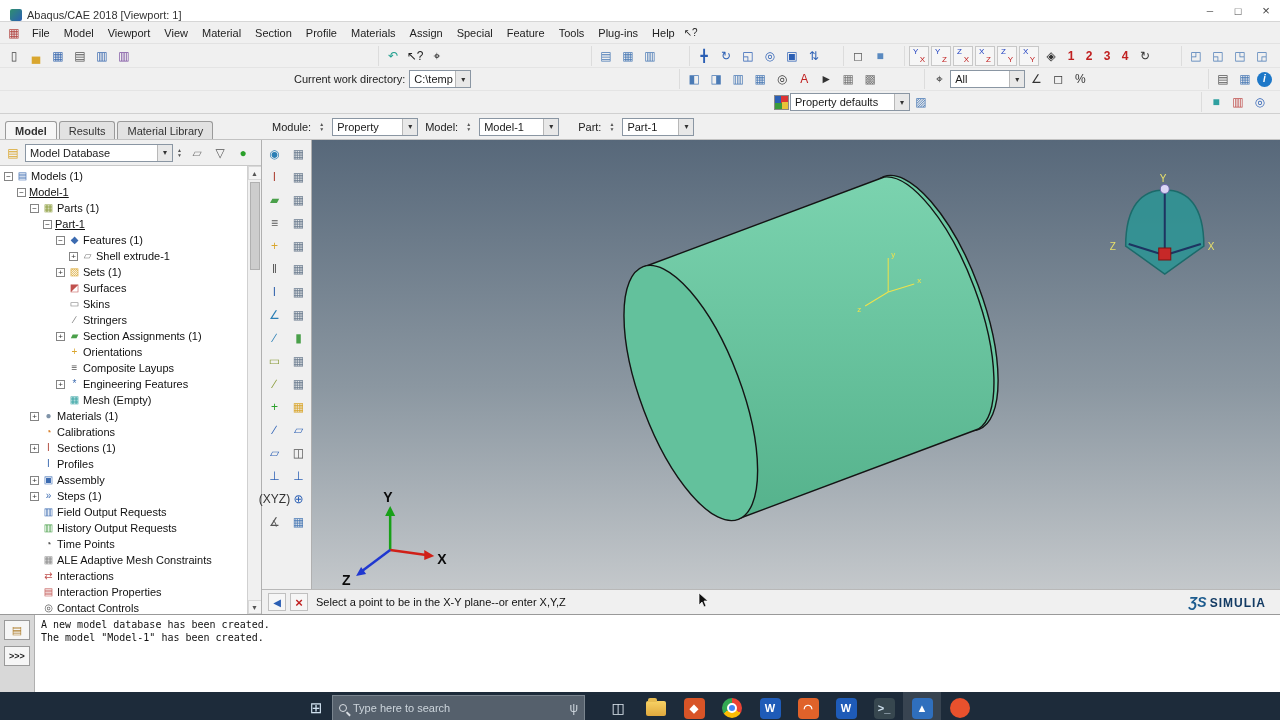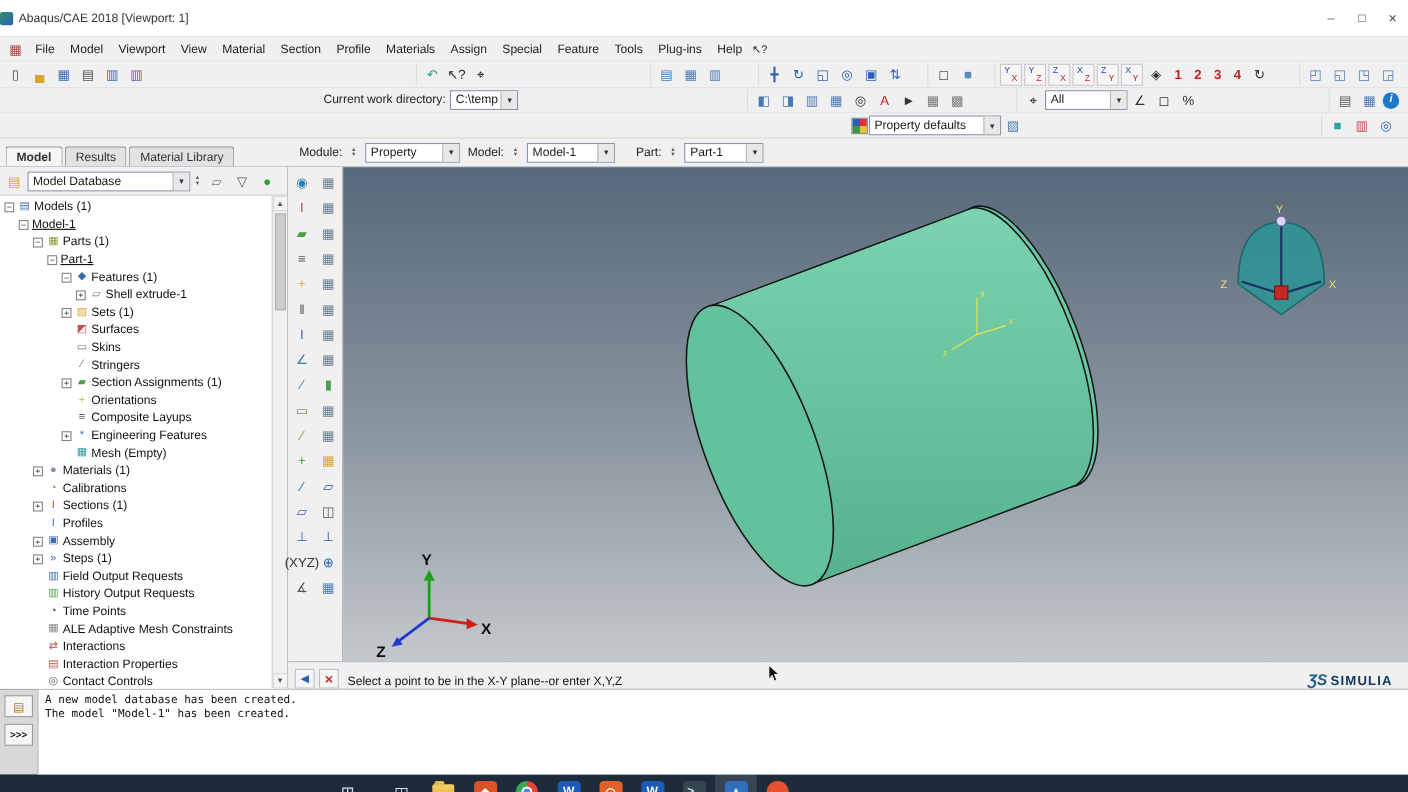--- a/index.html
+++ b/index.html
@@ -1,20 +1,20 @@
 <!DOCTYPE html>
 <html><head>
 <meta charset="utf-8">
 <style>
   *{box-sizing:border-box;margin:0;padding:0;}
   html,body{width:1280px;height:720px;overflow:hidden;}
   body{font-family:"Liberation Sans",sans-serif;font-size:11px;background:#f0f0f0;color:#1a1a1a;}
 
   
-  .titlebar{height:34px;background:#ffffff;border-bottom:1px solid #d6d6d6;display:flex;align-items:center;padding-left:0;}
+  .titlebar{height:22px;background:#ffffff;border-bottom:1px solid #d6d6d6;display:flex;align-items:flex-end;padding-left:10px;}
   .appico{width:12px;height:12px;background:linear-gradient(135deg,#2f8f6f,#2b5fb4);border-radius:2px;margin-right:5px;}
   .titletext{font-size:11px;color:#333;}
   .winbtns{margin-left:auto;display:flex;height:100%;}
   .winbtn{width:28px;display:flex;align-items:center;justify-content:center;font-size:9px;color:#444;}
   .btn-min::after{content:"─";}
   .btn-max::after{content:"□";font-size:11px;}
   .btn-close::after{content:"×";font-size:13px;}
 
   
   .menubar{height:22px;background:#f0f0f0;display:flex;align-items:center;padding-left:3px;border-bottom:1px solid #e2e2e2;}
@@ -84,21 +84,21 @@
   .sthumb{width:10px;height:88px;background:#cdcdcd;border:1px solid #b0b0b0;margin-top:2px;}
   .sfill{flex:1;}
 
   .rightside{flex:1;display:flex;flex-direction:column;}
   .rstop{height:449px;display:flex;}
   .toolbox{width:50px;background:#f0f0f0;border-right:1px solid #b0b0b0;display:grid;grid-template-columns:24px 24px;align-content:start;padding:3px 0 0 1px;row-gap:1px;}
   .tbx{width:23px;height:22px;display:flex;align-items:center;justify-content:center;font-size:12px;line-height:1;}
   .canvas{flex:1;position:relative;background:linear-gradient(180deg,#57687a 0%,#8b97a1 55%,#c4c8cb 100%);}
   .vpsvg{position:absolute;inset:0;width:100%;height:100%;}
 
-  .promptbar{height:25px;background:#f0f0f0;border-top:1px solid #b8b8b8;display:flex;align-items:flex-end;gap:4px;padding-left:6px;position:relative;}
+  .promptbar{height:25px;background:#f0f0f0;border-top:1px solid #b8b8b8;display:flex;align-items:center;gap:4px;padding-left:6px;position:relative;}
   .pbtn{width:18px;height:18px;border:1px solid #c0c0c0;background:#f6f6f6;display:flex;align-items:center;justify-content:center;font-size:11px;}
   .pb-back{color:#2b5fb4;}
   .pb-back::after{content:"◀";font-size:10px;}
   .pb-cancel{color:#c02020;font-weight:bold;}
   .pb-cancel::after{content:"×";font-size:13px;}
   .prompttext{margin-left:4px;color:#111;}
   .brand{margin-left:auto;padding-right:14px;display:flex;align-items:baseline;gap:3px;color:#123a63;}
   .brandmark{font-weight:bold;font-style:italic;font-size:14px;color:#1d5c8f;}
   .brandname{font-size:12px;font-weight:bold;letter-spacing:1px;}
   .cursor{position:absolute;left:436px;top:3px;}
@@ -590,20 +590,25 @@
   </div>
   <div class="msgbody">
     <div>A new model database has been created.</div>
     <div>The model "Model-1" has been created.</div>
   </div>
 </div>
 
 <div class="taskbar">
   <div class="tbspacer"></div>
   <div class="startbtn"></div>
+  <div class="searchbox">
+    <span class="i-mag"></span>
+    <span class="searchtext">Type here to search</span>
+    <span class="micbtn"></span>
+  </div>
   <div class="apps" id="taskbar-apps">
       <div class="app">
         <span style="font-size: 14px; color: rgb(223, 232, 240);">◫</span>
       </div>
       <div class="app">
         <div class="i-folder"></div>
       </div>
       <div class="app">
         <div class="i-app" style="color: rgb(255, 255, 255); background: rgb(216, 84, 39);">◆</div>
       </div>

